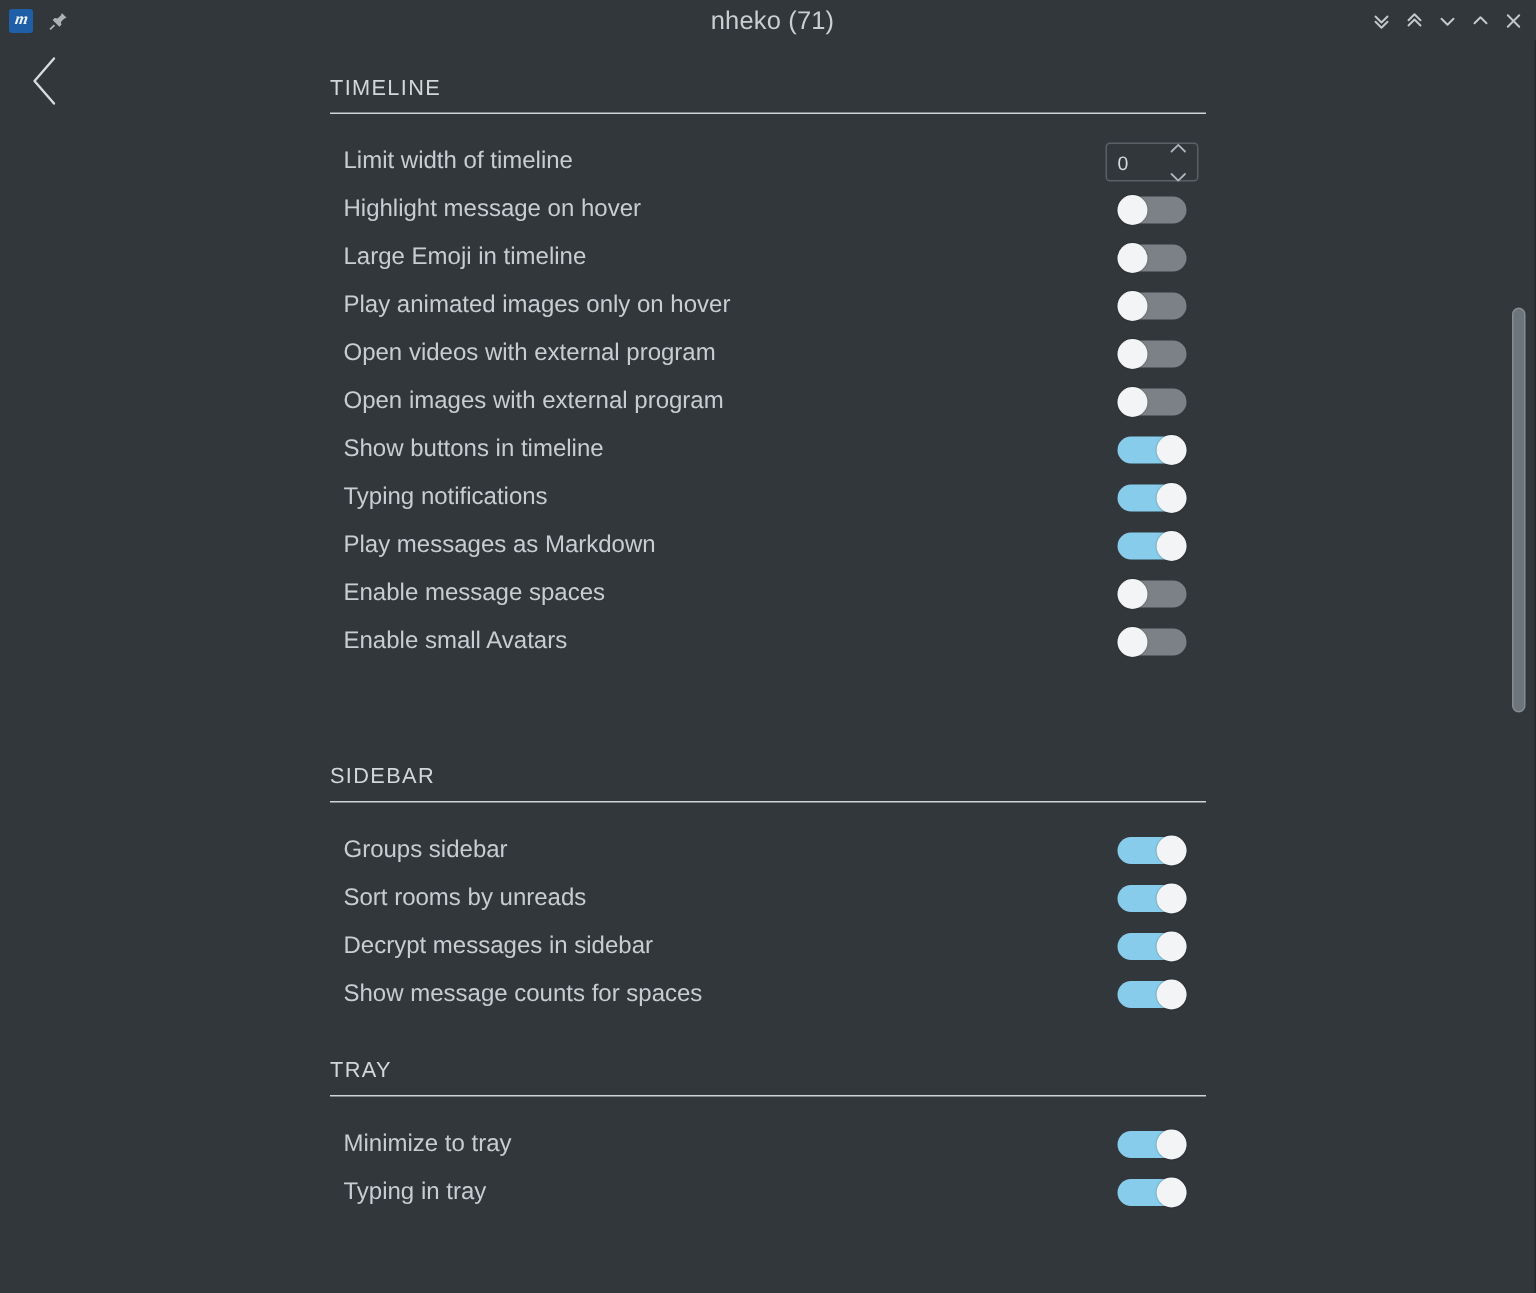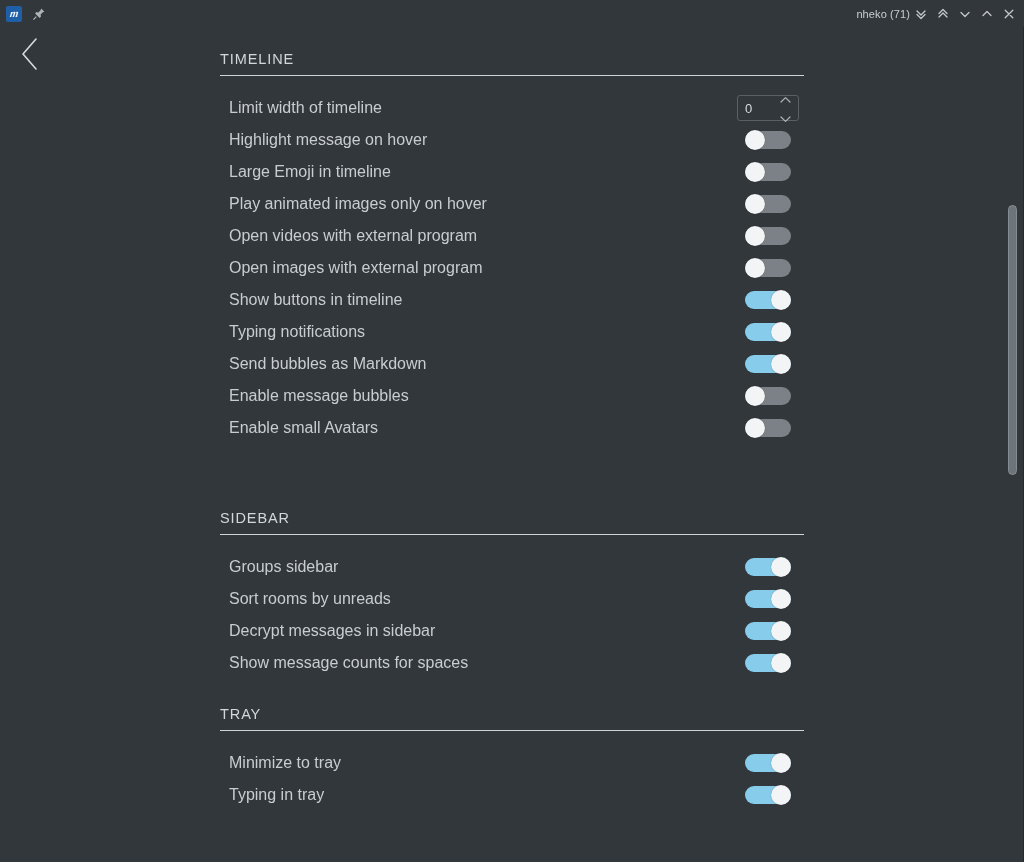--- a/index.html
+++ b/index.html
@@ -54,22 +54,22 @@
     font-family: "Liberation Serif", serif;
     line-height: 1;
     letter-spacing: -1px;
     transform: skewX(-8deg);
   }
 
   .pin-icon { width: 14px; height: 14px; opacity: .85; }
 
   #titlebar-title {
     flex: 1;
-    text-align: right;
-    font-size: 11px;
+    text-align: center;
+    font-size: 17px;
     color: #c9ced3;
     letter-spacing: .1px;
   }
 
   #titlebar-controls {
     display: flex;
     align-items: center;
     gap: 0px;
     padding-right: 4px;
   }
@@ -358,30 +358,30 @@
           <div class="row">
             <div class="row-label">Typing notifications</div>
             <div class="row-control">
               <div class="toggle on">
                 <div class="track"></div>
                 <div class="knob"></div>
               </div>
             </div>
           </div>
           <div class="row">
-            <div class="row-label">Send bubbles as Markdown</div>
-            <div class="row-control">
-              <div class="toggle on">
-                <div class="track"></div>
-                <div class="knob"></div>
-              </div>
-            </div>
-          </div>
-          <div class="row">
-            <div class="row-label">Enable message bubbles</div>
+            <div class="row-label">Play messages as Markdown</div>
+            <div class="row-control">
+              <div class="toggle on">
+                <div class="track"></div>
+                <div class="knob"></div>
+              </div>
+            </div>
+          </div>
+          <div class="row">
+            <div class="row-label">Enable message spaces</div>
             <div class="row-control">
               <div class="toggle off">
                 <div class="track"></div>
                 <div class="knob"></div>
               </div>
             </div>
           </div>
           <div class="row">
             <div class="row-label">Enable small Avatars</div>
             <div class="row-control">

